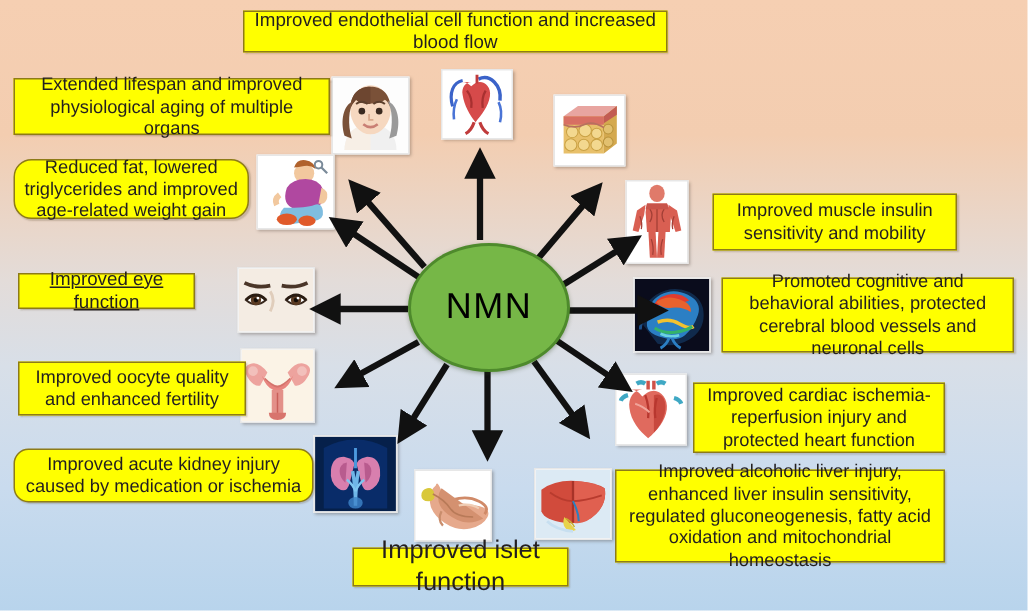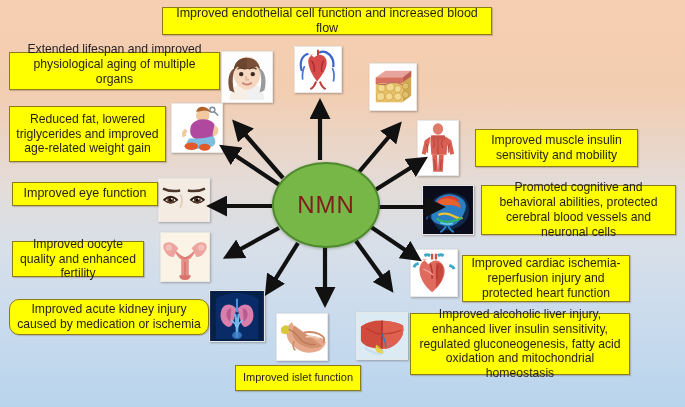--- a/index.html
+++ b/index.html
@@ -40,21 +40,21 @@
   .thumb svg{display:block;width:100%;height:100%;}
 
   
   #nmn{
     position:absolute;
     left:272px;top:162px;width:104px;height:82px;
     border-radius:50%;
     background:#76b747;
     border:2px solid #4e8a2c;
     display:flex;align-items:center;justify-content:center;
-    color:#7f1d1d;
+    color:#000000;
     font-size:24px;
     letter-spacing:1px;
     box-shadow:0 1px 3px rgba(40,60,20,.35);
     z-index:5;
   }
 
   #arrows{position:absolute;left:0;top:0;width:685px;height:407px;z-index:2;pointer-events:none;}
 </style>
 </head>
 <body>
@@ -273,45 +273,45 @@
       <path d="M18 36q-4 4-2 8t9 3 14-2 6-7-6-4-21 2z" fill="#7fbde0"></path>
       <ellipse cx="20" cy="44" rx="7" ry="4" fill="#e05a2a"></ellipse>
       <ellipse cx="34" cy="45" rx="6" ry="3.6" fill="#e05a2a"></ellipse>
       <path d="M44 22q5 2 4 7t-6 4" fill="#f2c89e"></path>
       <path d="M15 27q-4 3-2 7" stroke="#f2c89e" stroke-width="4" fill="none"></path>
       <circle cx="42" cy="6" r="2.6" fill="none" stroke="#7a8a99" stroke-width="1.4"></circle>
       <path d="M44 8l4 4" stroke="#7a8a99" stroke-width="1.6"></path>
     </svg>
   </div>
 
-  <div class="box" style="left:162px;top:7px;width:330px;height:28px;font-size:12.5px;">
+  <div class="box" style="left:162px;top:7px;width:283px;height:28px;font-size:12.5px;">
     <span>Improved endothelial cell function and increased blood flow</span>
   </div>
 
-  <div class="box" style="left:9px;top:52px;width:211px;height:38px;font-size:12.2px;align-items:flex-end;">
+  <div class="box" style="left:9px;top:52px;width:211px;height:38px;font-size:12.2px;">
     <span>Extended lifespan and improved physiological aging of multiple organs</span>
   </div>
 
-  <div class="box" style="left:9px;top:106px;width:157px;height:56px;font-size:12.2px;">
+  <div class="box" style="left:9px;top:106px;width:157px;height:40px;font-size:12.2px;border-radius:12px;">
     <span>Reduced fat, lowered triglycerides and improved age-related weight gain</span>
   </div>
 
-  <div class="box" style="left:12px;top:182px;width:146px;height:24px;font-size:12.5px;">
+  <div class="box" style="left:12px;top:182px;width:118px;height:24px;font-size:12.5px;text-decoration:underline;">
     <span>Improved eye function</span>
   </div>
 
-  <div class="box" style="left:12px;top:241px;width:132px;height:36px;font-size:12.2px;">
+  <div class="box" style="left:12px;top:241px;width:152px;height:36px;font-size:12.2px;">
     <span>Improved oocyte quality and enhanced fertility</span>
   </div>
 
   <div class="box" style="left:9px;top:299px;width:200px;height:36px;font-size:12.2px;border-radius:10px;">
     <span>Improved acute kidney injury caused by medication or ischemia</span>
   </div>
 
-  <div class="box" style="left:235px;top:365px;width:126px;height:26px;font-size:11px;">
+  <div class="box" style="left:235px;top:365px;width:144px;height:26px;font-size:17px;">
     <span>Improved islet function</span>
   </div>
 
   <div class="box" style="left:410px;top:313px;width:220px;height:62px;font-size:12.2px;">
     <span>Improved alcoholic liver injury, enhanced liver insulin sensitivity, regulated gluconeogenesis, fatty acid oxidation and mitochondrial homeostasis</span>
   </div>
 
   <div class="box" style="left:462px;top:255px;width:168px;height:47px;font-size:12.2px;">
     <span>Improved cardiac ischemia-reperfusion injury and protected heart function</span>
   </div>

